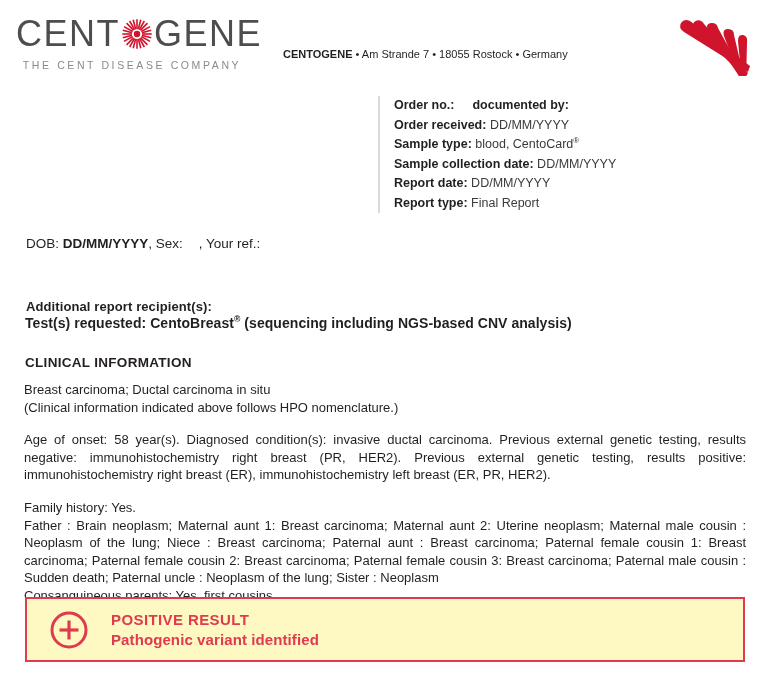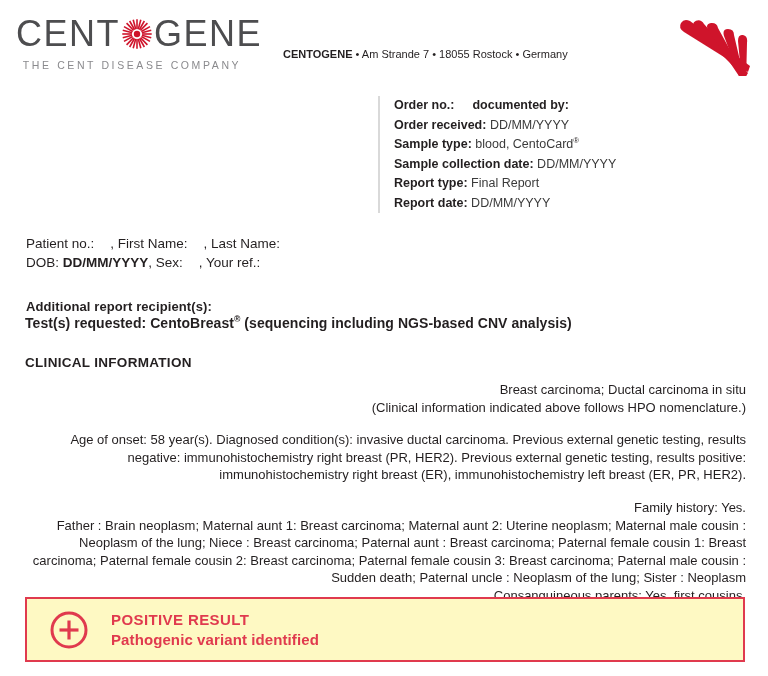--- a/index.html
+++ b/index.html
@@ -140,21 +140,21 @@
     letter-spacing: 0.3px;
   }
   #clinical-body {
     position: absolute;
     left: 24px;
     top: 381px;
     width: 722px;
     font-size: 13px;
     line-height: 17.6px;
   }
-  #clinical-body p { margin: 0; text-align: right; }
+  #clinical-body p { margin: 0; }
   #clinical-body .para-gap { height: 15px; }
   .justified { text-align: justify; text-justify: inter-word; }
 
   
   #result-banner {
     position: absolute;
     left: 25px;
     top: 597px;
     width: 720px;
     height: 65px;
@@ -254,33 +254,30 @@
   </div>
   <div class="row">
     <span class="lbl">Sample type:</span>
     <span class="val">blood, CentoCard</span><sup>®</sup>
   </div>
   <div class="row">
     <span class="lbl">Sample collection date:</span>
     <span class="val">DD/MM/YYYY</span>
   </div>
   <div class="row">
+    <span class="lbl">Report date:</span>
+    <span class="val">DD/MM/YYYY</span>
+  </div>
+  <div class="row">
     <span class="lbl">Report type:</span>
     <span class="val">Final Report</span>
   </div>
-  <div class="row">
-    <span class="lbl">Report date:</span>
-    <span class="val">DD/MM/YYYY</span>
-  </div>
 </div>
 
 <div id="patient-block">
-  <div class="pline">
-    <span>Patient no.:</span><span class="sp"></span><span>, First Name:</span><span class="sp"></span><span>, Last Name:</span>
-  </div>
   <div class="pline">
     <span>DOB:</span>
     <span class="b">DD/MM/YYYY</span><span>, Sex:</span><span class="sp"></span><span>, Your ref.:</span>
   </div>
 </div>
 
 <div id="recipients">Additional report recipient(s):</div>
 
 <div id="test-requested">
   <span>Test(s) requested:</span><span> CentoBreast</span><sup>®</sup><span> (sequencing including NGS-based CNV analysis)</span>

